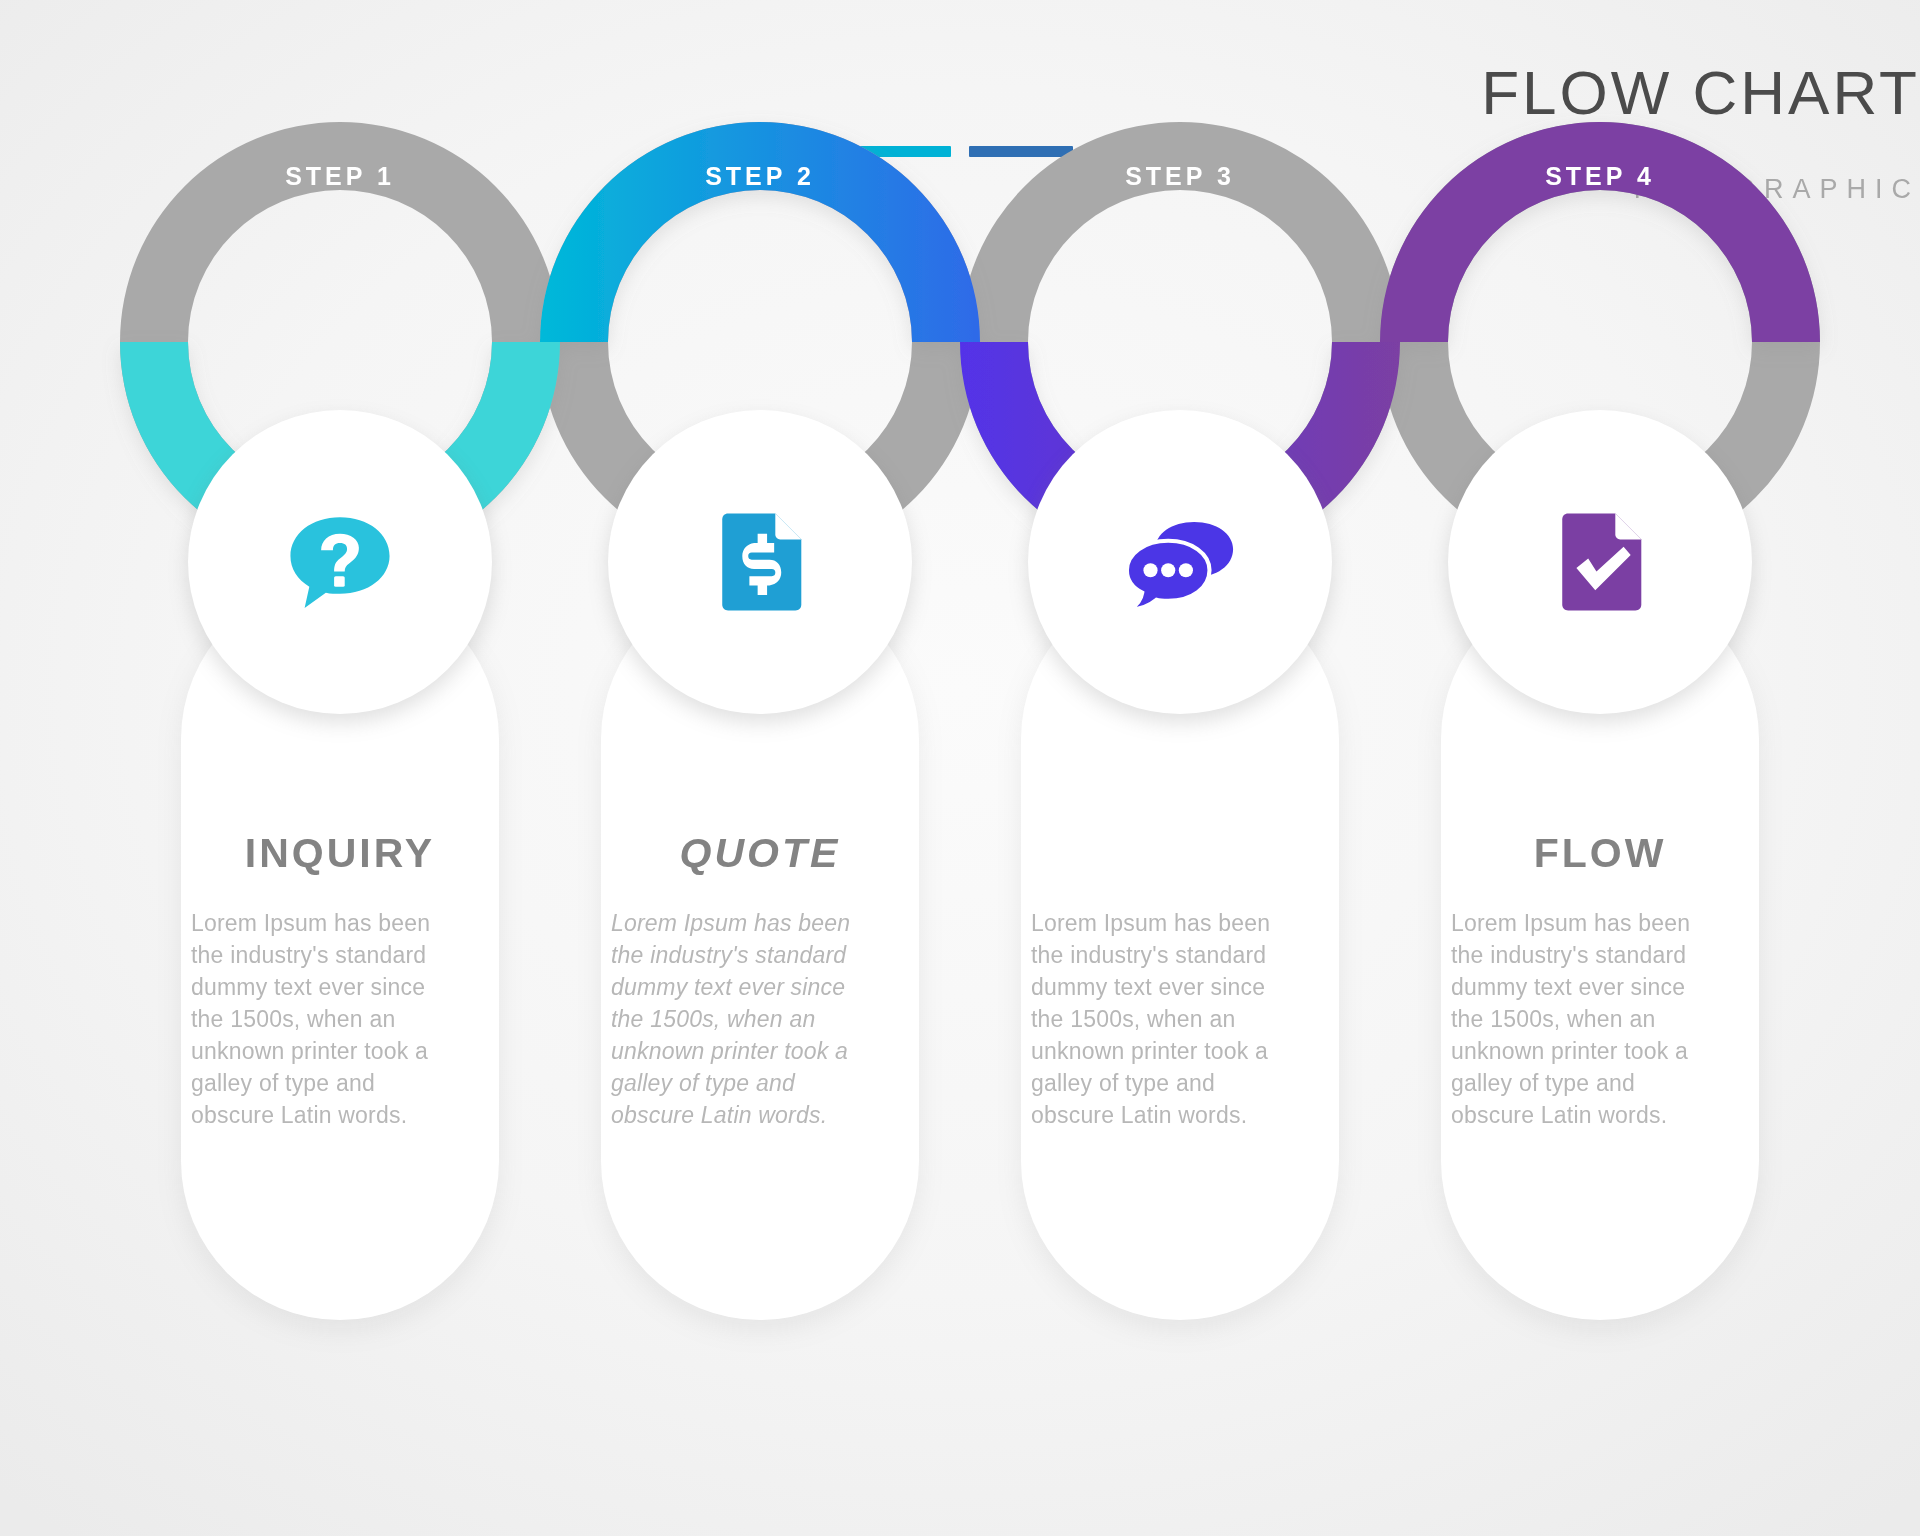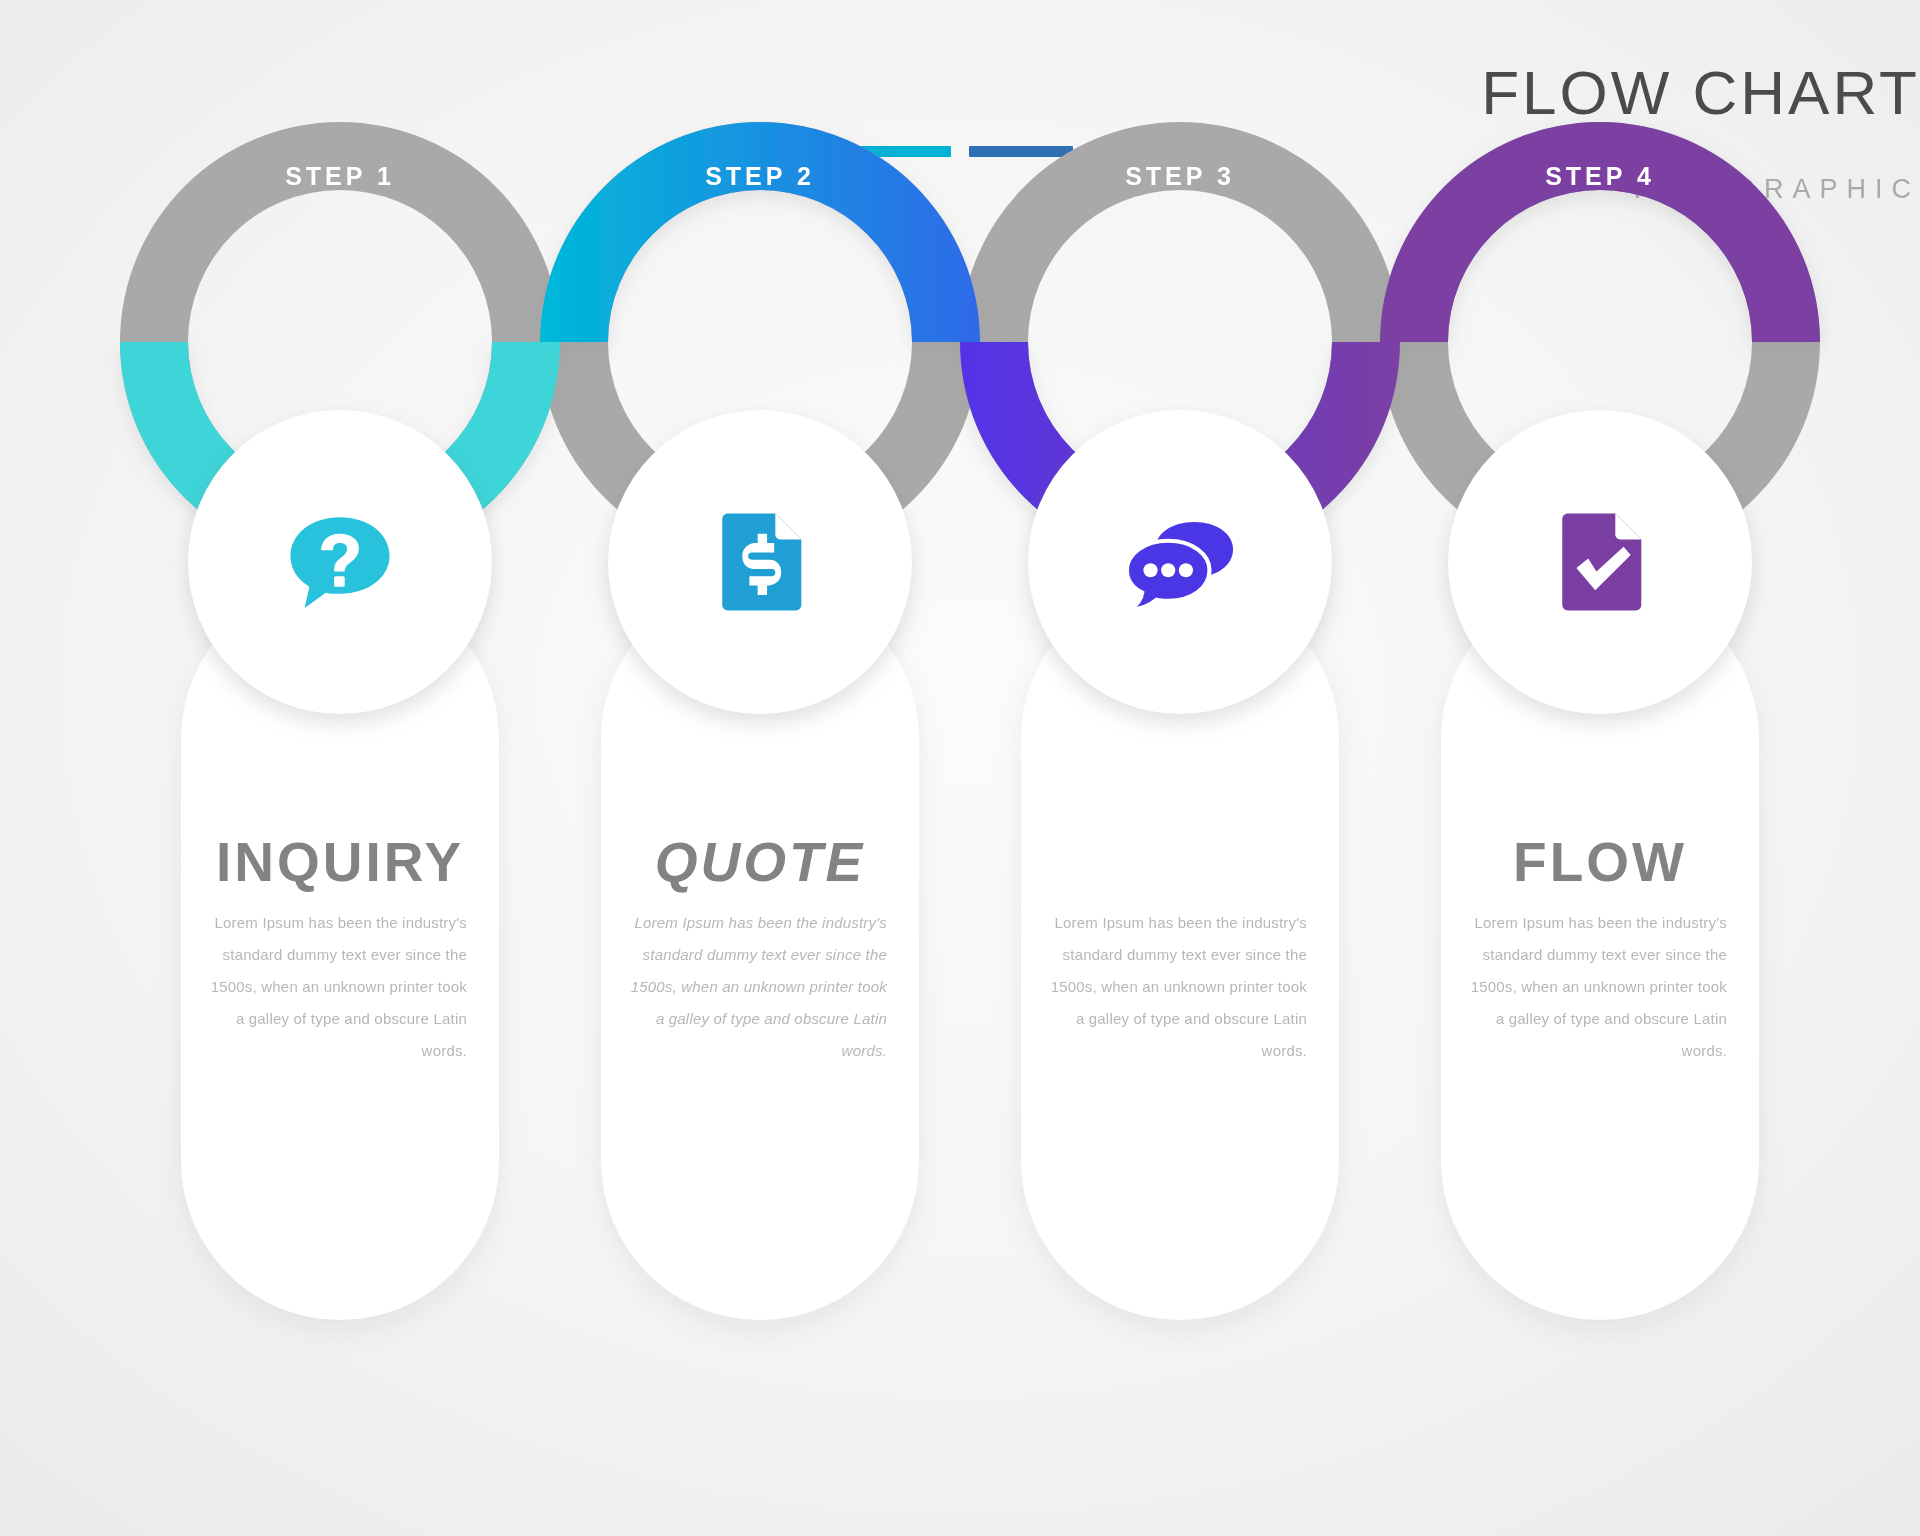--- a/index.html
+++ b/index.html
@@ -39,27 +39,27 @@
     position:absolute; left:50%; transform:translateX(-50%);
     top:176px;
     width:318px; height:740px;
     background:#ffffff;
     border-radius:159px;
     box-shadow:0 10px 26px rgba(130,130,130,0.13);
   }
   .card-title {
     position:absolute; top:426px; left:0; width:100%;
     text-align:center;
-    font-size:55px; font-weight:700; letter-spacing:3px;
+    font-size:41px; font-weight:700; letter-spacing:3px;
     color:#838383;
   }
   .card-body {
-    position:absolute; top:503px; left:26px; width:266px;
-    text-align:right;
-    font-size:15px; line-height:32px;
+    position:absolute; top:503px; left:16px; width:266px;
+    text-align:left;
+    font-size:23px; line-height:32px;
     color:#b7b7b7; letter-spacing:0.2px;
   }
   
   .disc {
     position:absolute; left:50%; top:50%;
     transform:translate(-50%,-50%);
     width:304px; height:304px; border-radius:50%;
     background:#ffffff;
     box-shadow:0 9px 20px rgba(120,120,120,0.22);
     display:flex; align-items:center; justify-content:center;

